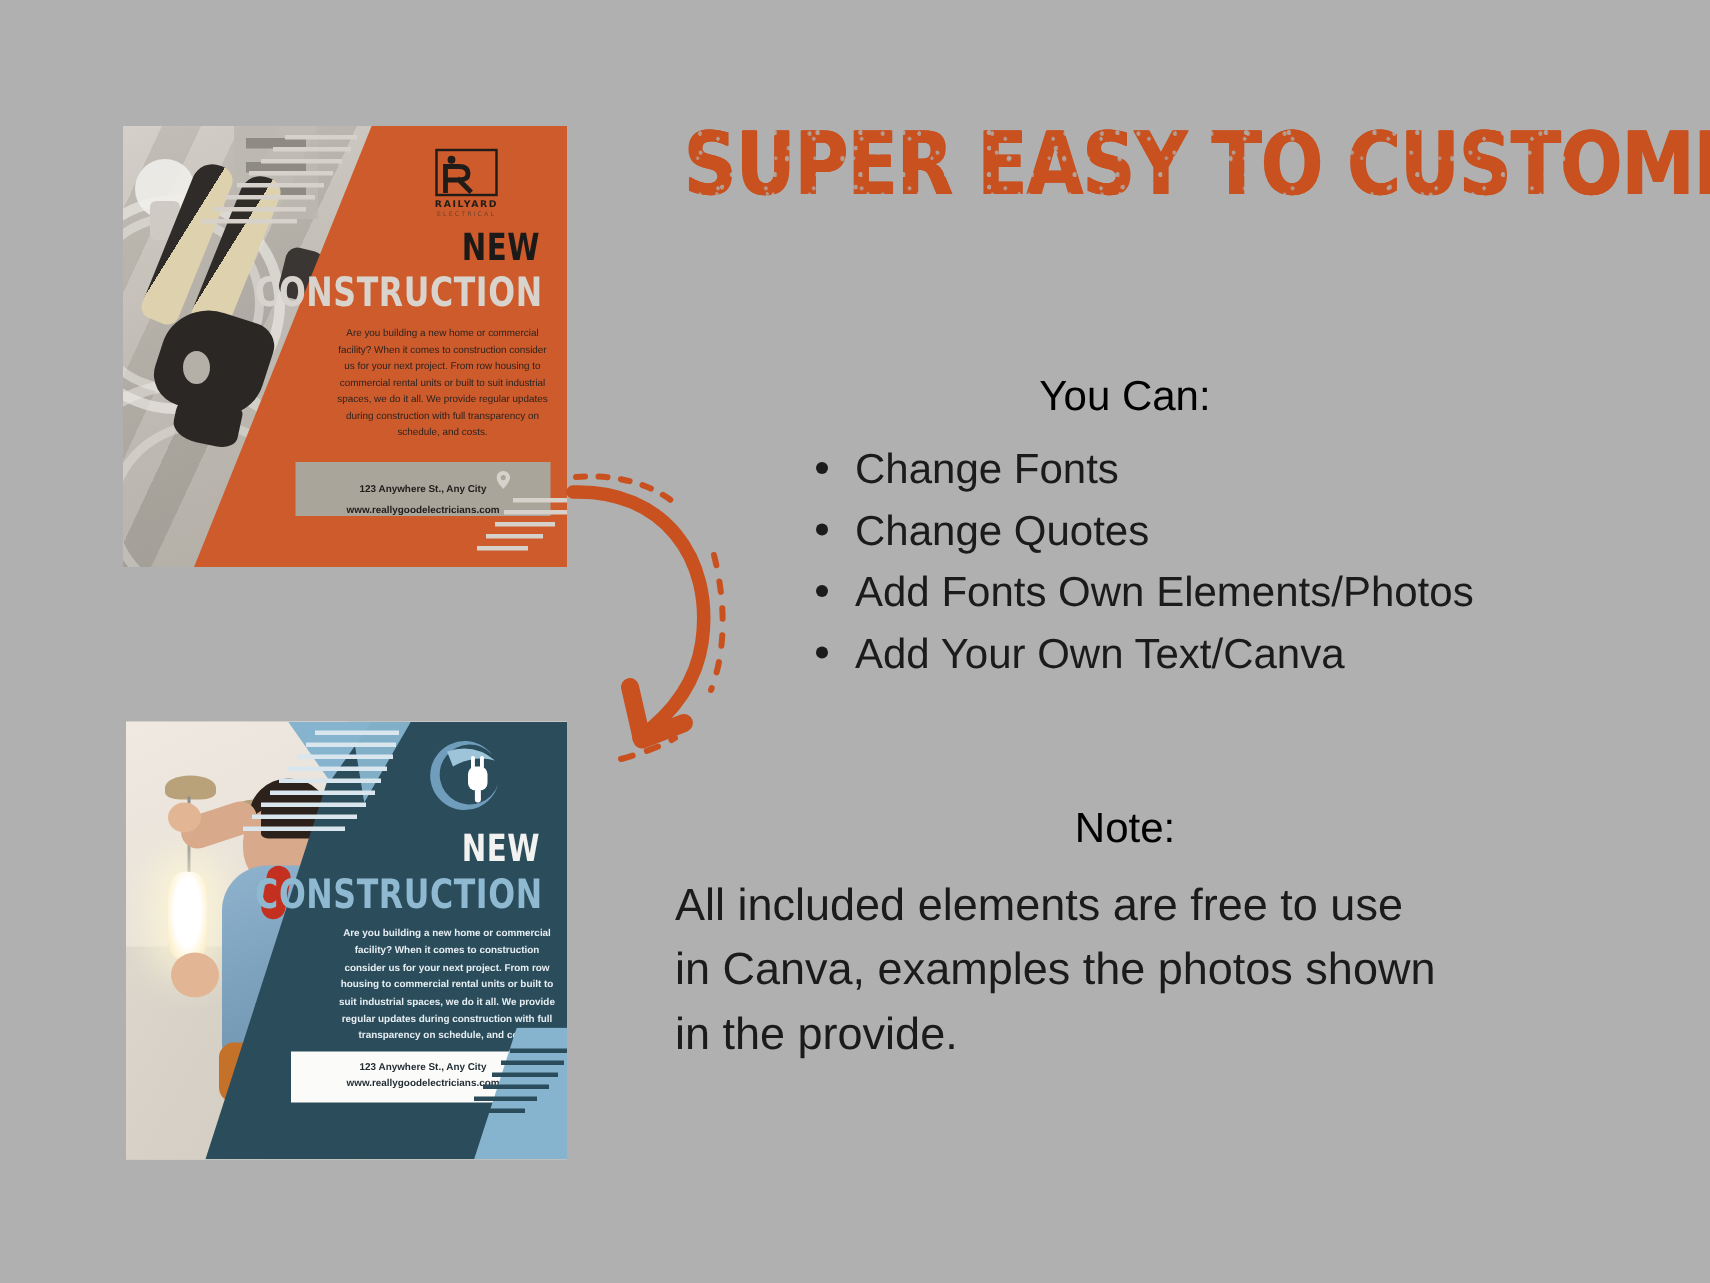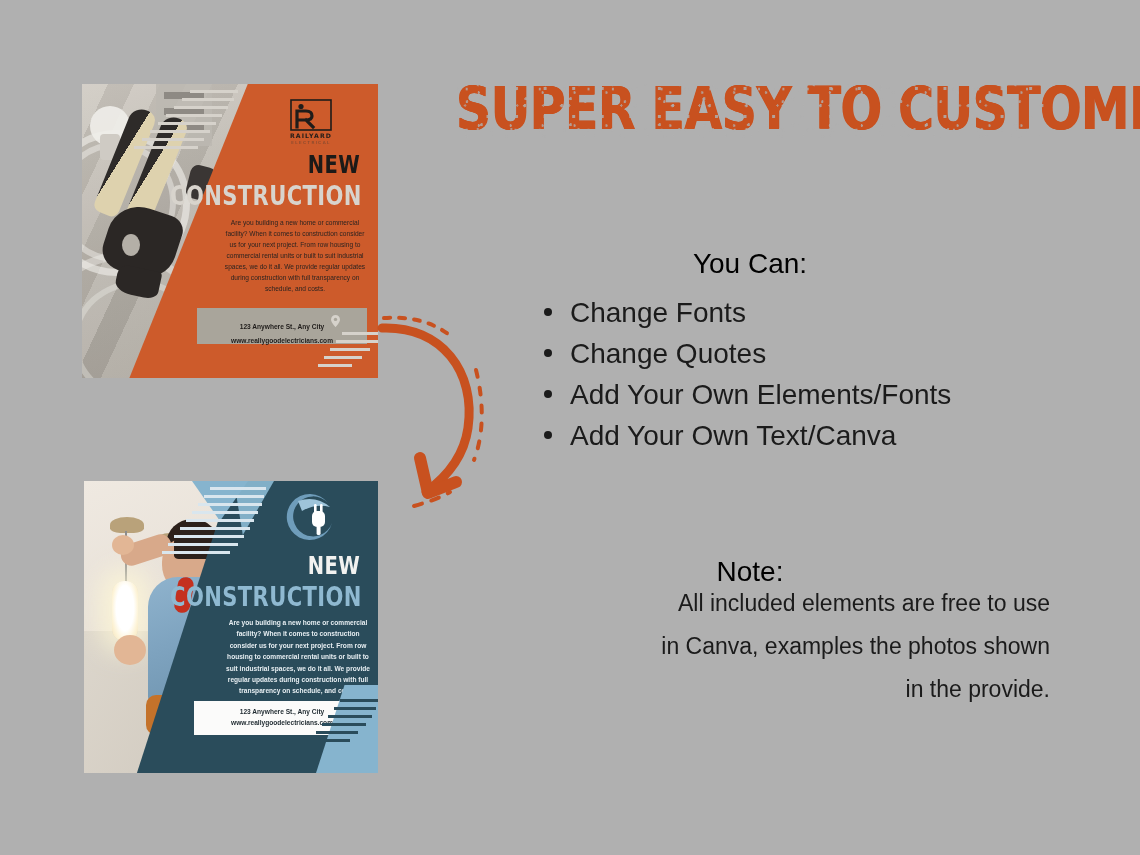--- a/index.html
+++ b/index.html
@@ -64,21 +64,21 @@
 
   .sub-title {
     position: absolute;
     width: 700px;
     text-align: center;
     color: #000000;
     font-size: 28px;
     font-family: "Liberation Sans", sans-serif;
   }
   #you-can { top: 248px; }
-  #note-title { top: 556px; }
+  #note-title { top: 536px; }
 
   .bullets {
     position: absolute;
     left: 120px;
     top: 292px;
     margin: 0;
     padding: 0 0 0 24px;
     list-style: none;
     color: #1b1b1b;
     font-size: 28px;
@@ -97,23 +97,23 @@
     height: 8px;
     border-radius: 50%;
     background: #1b1b1b;
   }
 
   .note-body {
     position: absolute;
     left: 50px;
     top: 582px;
     width: 600px;
-    text-align: right;
+    text-align: left;
     color: #1b1b1b;
-    font-size: 23px;
+    font-size: 30px;
     line-height: 43px;
   }
 
   
   .arrow-wrap {
     position: absolute;
     left: 370px;
     top: 310px;
     width: 120px;
     height: 215px;
@@ -401,21 +401,21 @@
 
 <div class="right-col">
 
   <div class="headline" id="promo-headline">SUPER EASY TO CUSTOMIZE!</div>
 
   <div class="sub-title" id="you-can">You Can:</div>
 
   <ul class="bullets">
     <li><span class="dot"></span><span>Change Fonts</span></li>
     <li><span class="dot"></span><span>Change Quotes</span></li>
-    <li><span class="dot"></span><span>Add Your Own Elements/Fonts</span></li>
+    <li><span class="dot"></span><span>Add Fonts Own Elements/Photos</span></li>
     <li><span class="dot"></span><span>Add Your Own Text/Canva</span></li>
   </ul>
 
   <div class="sub-title" id="note-title">Note:</div>
 
   <div class="note-body">
     <div>All included elements are free to use</div>
     <div>in Canva, examples the photos shown</div>
     <div>in the provide.</div>
   </div>

